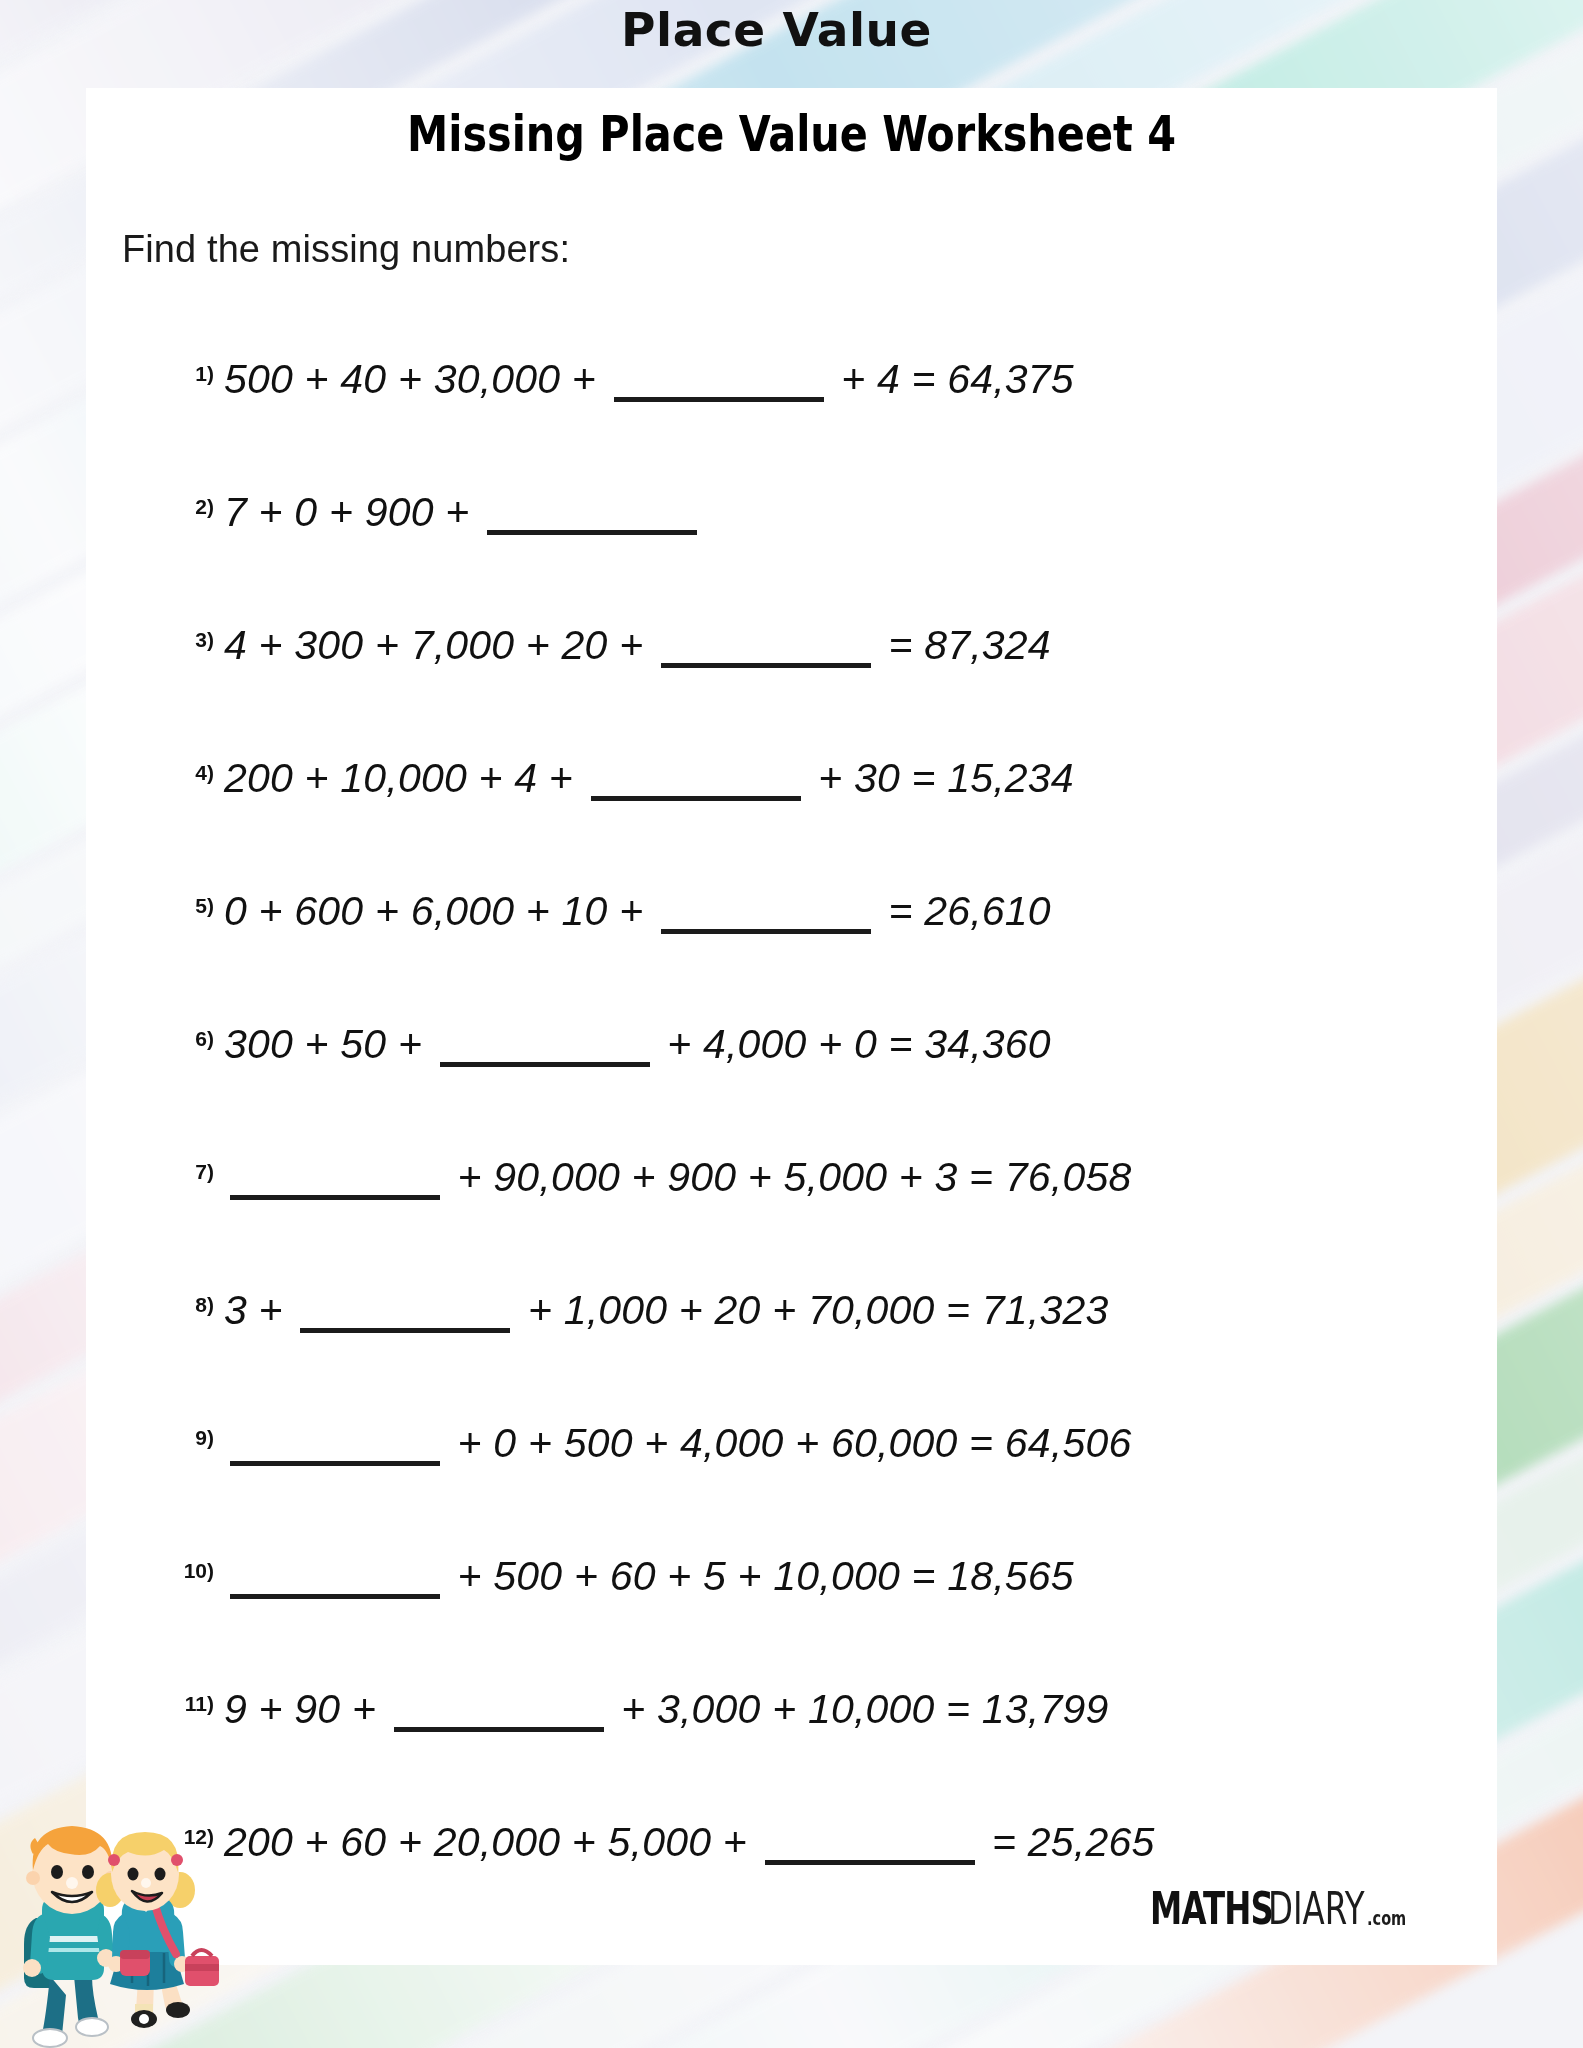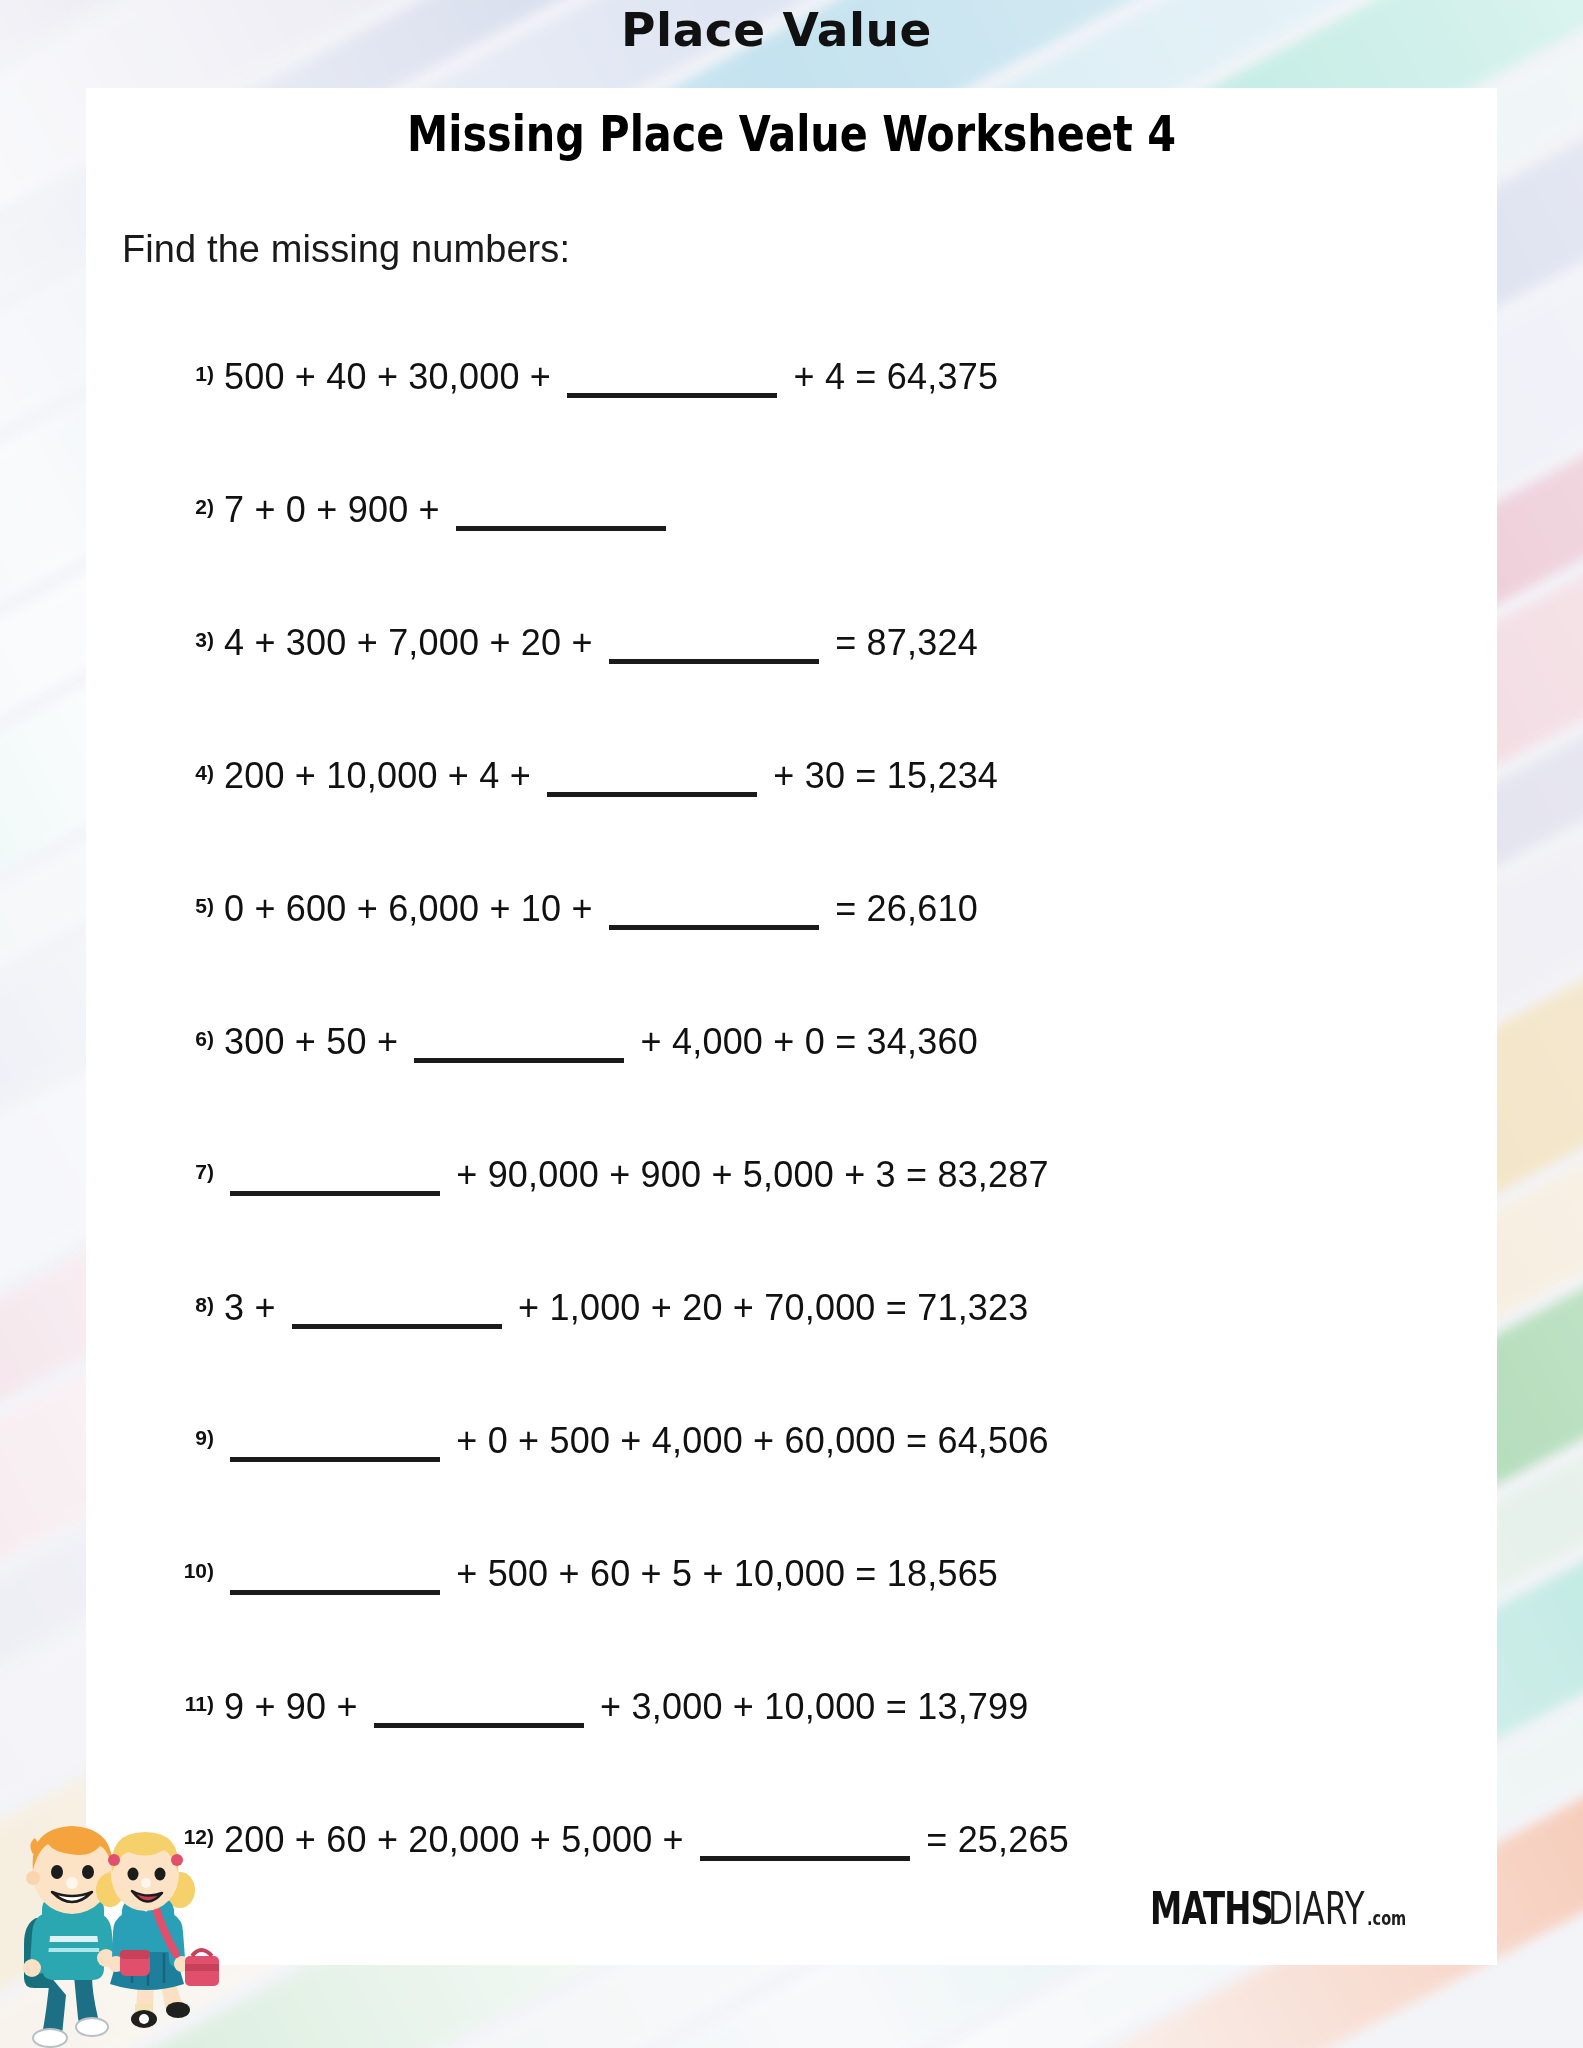--- a/index.html
+++ b/index.html
@@ -108,26 +108,27 @@
     font-weight: bold;
     color: #111;
     min-width: 46px;
     text-align: right;
     padding-right: 10px;
     padding-top: 4px;
     box-sizing: border-box;
     flex: 0 0 auto;
   }
   .expr {
-    font-size: 36px;
+    font-size: 41px;
     color: #111111;
     letter-spacing: .2px;
     line-height: 1.05;
     display: inline-flex;
     align-items: baseline;
+    font-style: italic;
   }
   .tok { white-space: pre; }
   .blank {
     display: inline-block;
     width: 210px;
     border-bottom: 5px solid #1b1b1b;
     margin: 0 6px;
     position: relative;
     top: 9px;
     height: 1px;
@@ -267,21 +268,21 @@
       <span class="expr">
         <span class="tok">300 + 50 + </span>
         <span class="blank"></span>
         <span class="tok"> + 4,000 + 0 = 34,360</span>
       </span>
     </div>
     <div class="problem">
       <span class="pnum">7)</span>
       <span class="expr">
         <span class="blank"></span>
-        <span class="tok"> + 90,000 + 900 + 5,000 + 3 = 83,287</span>
+        <span class="tok"> + 90,000 + 900 + 5,000 + 3 = 76,058</span>
       </span>
     </div>
     <div class="problem">
       <span class="pnum">8)</span>
       <span class="expr">
         <span class="tok">3 + </span>
         <span class="blank"></span>
         <span class="tok"> + 1,000 + 20 + 70,000 = 71,323</span>
       </span>
     </div>

